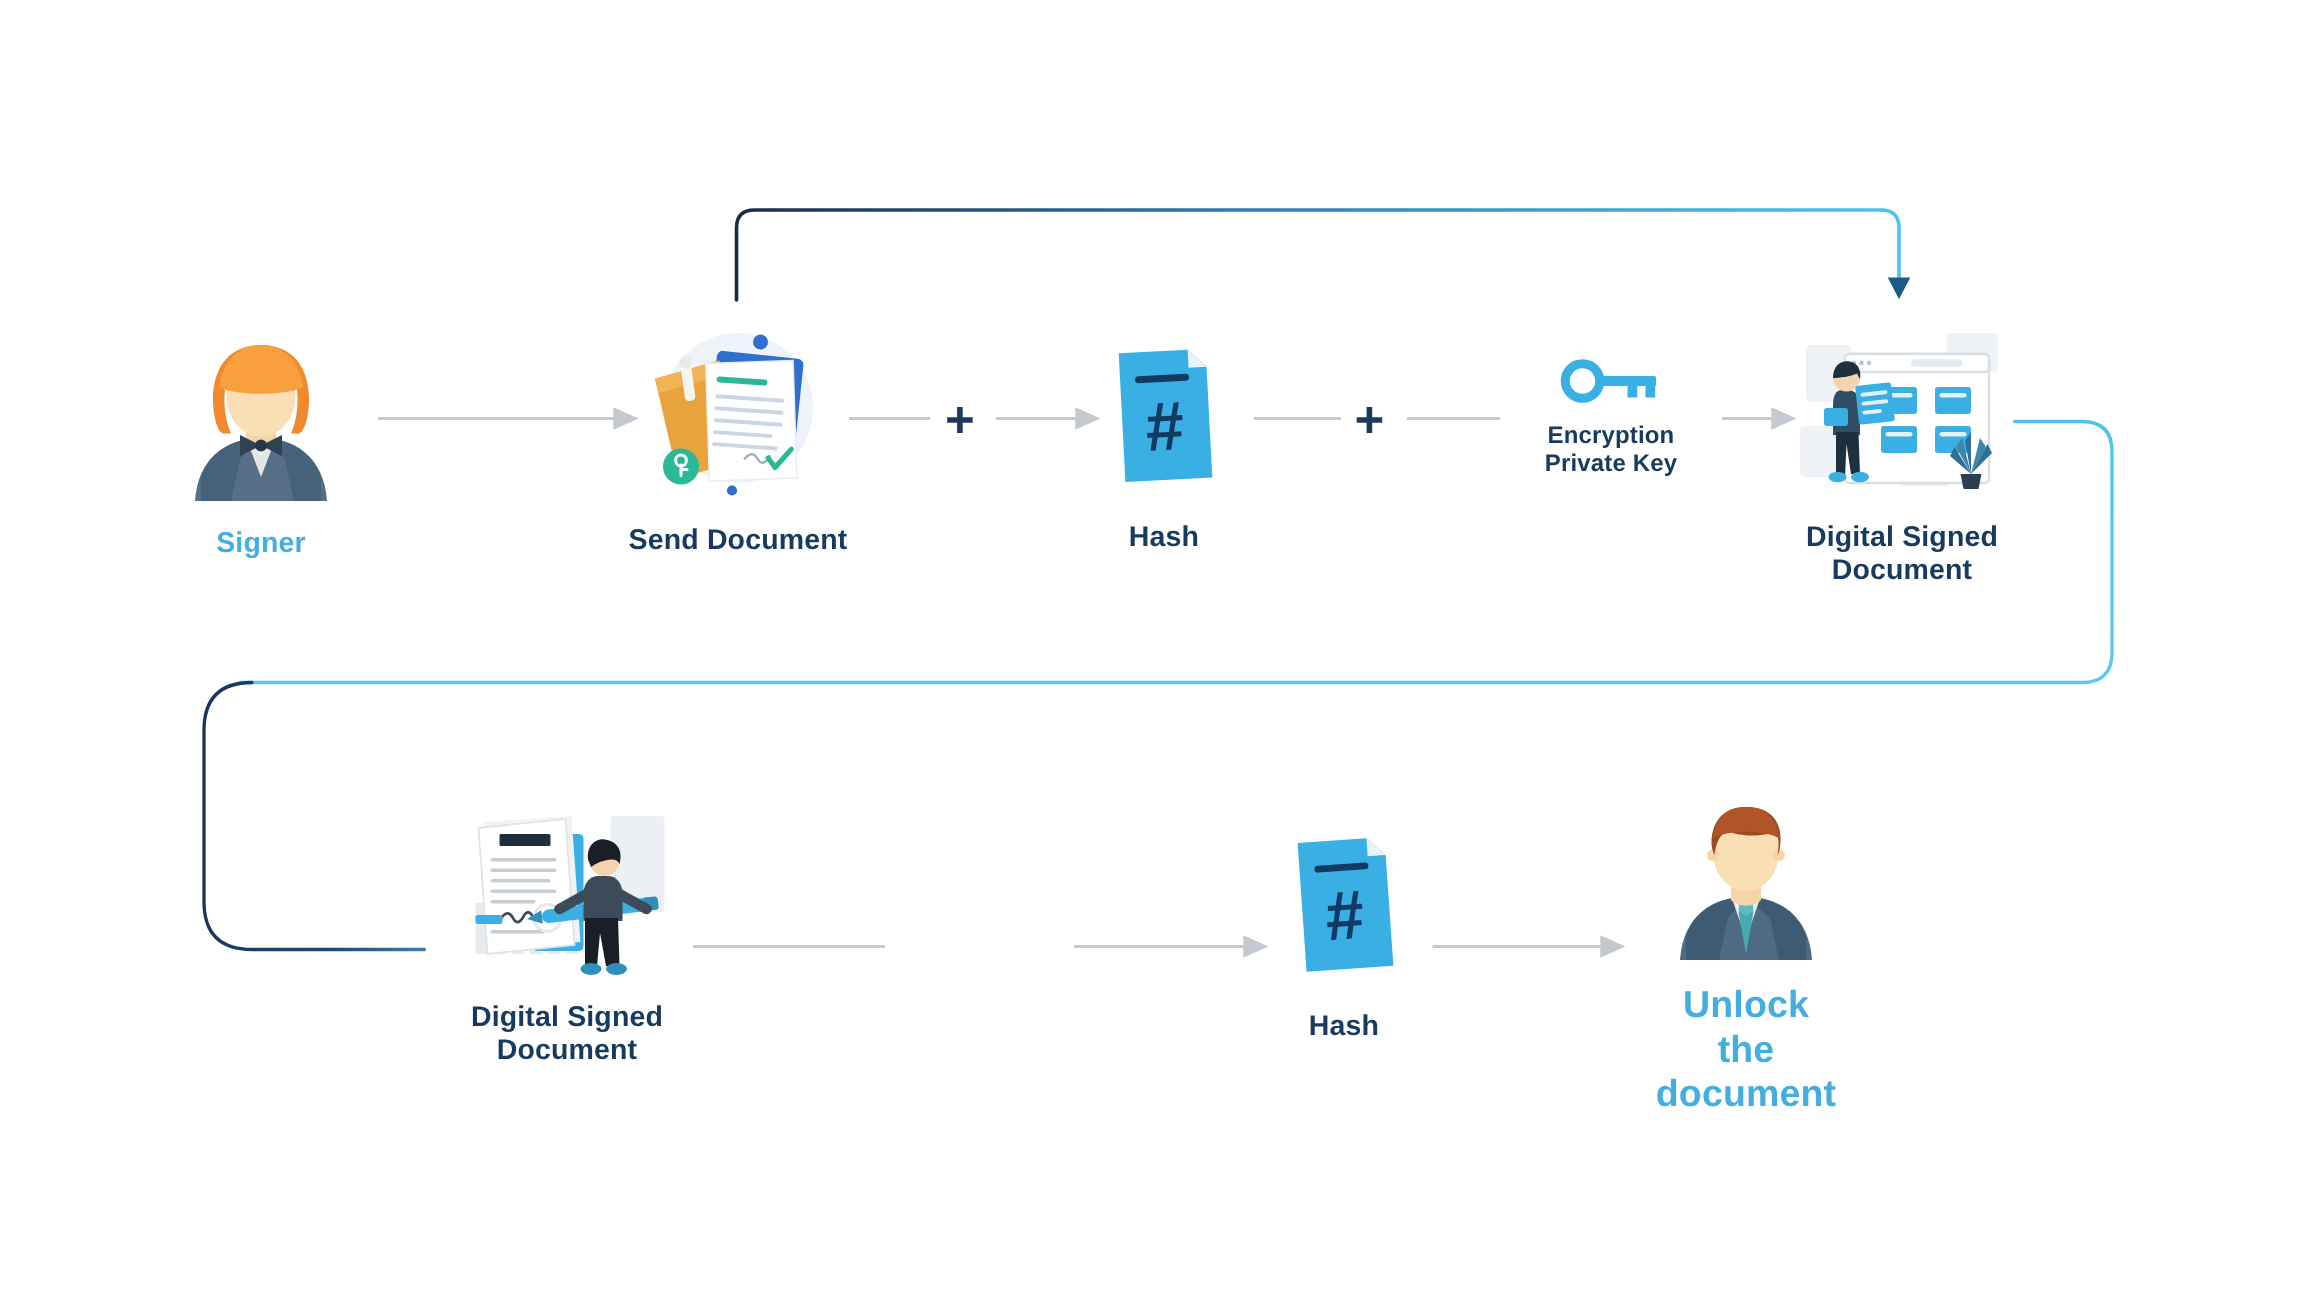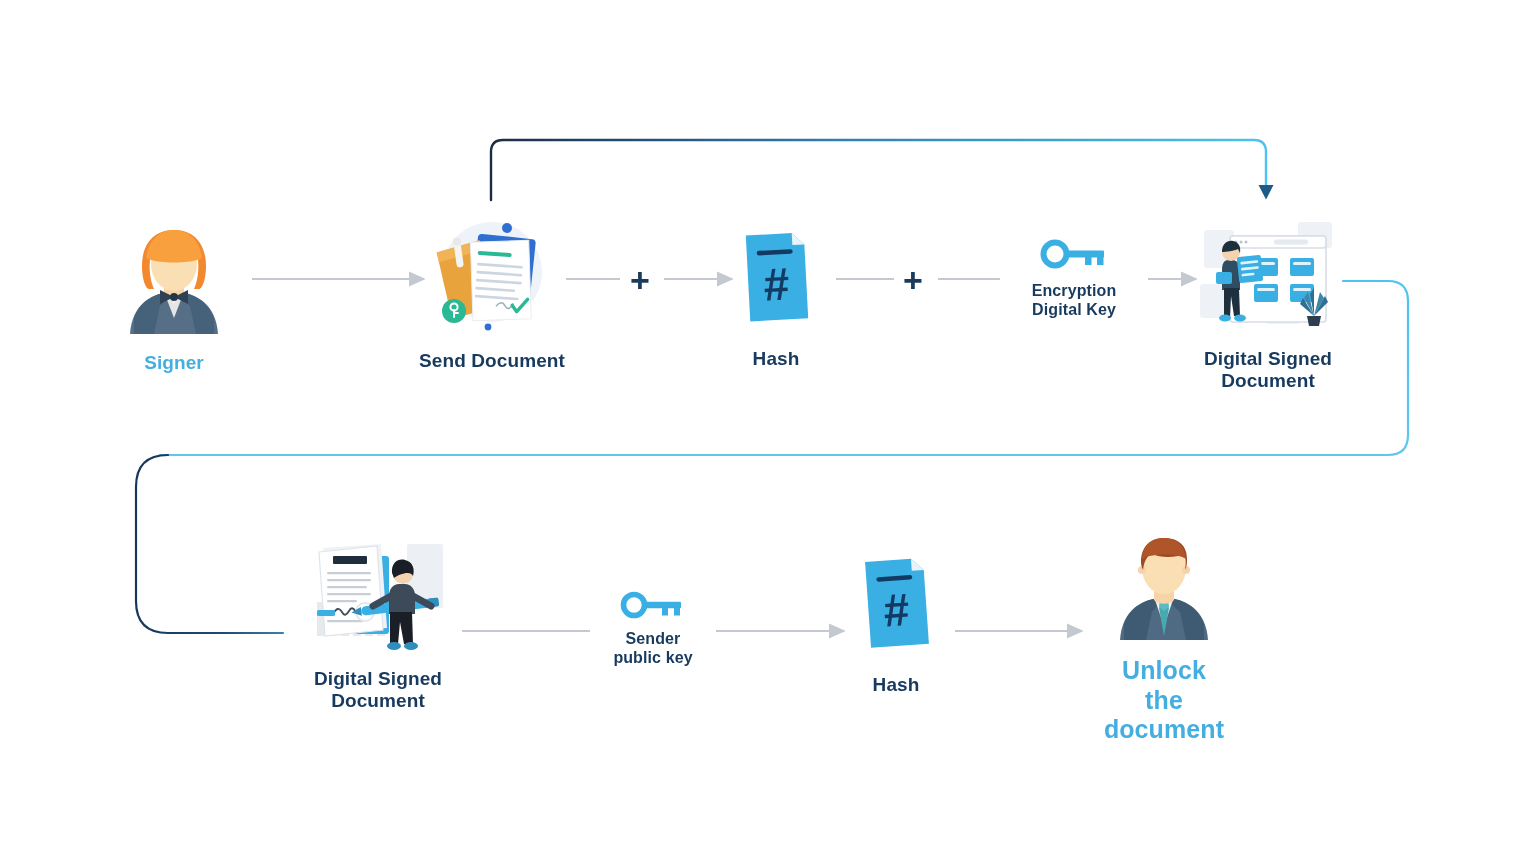--- a/index.html
+++ b/index.html
@@ -199,21 +199,21 @@
   <div class="node" style="left:1000px; top:238px; width:148px;">
     <div class="node-art" style="width:70px; height:32px;">
       <svg viewBox="0 0 70 32" width="70" height="32">
         <circle cx="16" cy="16" r="11.5" fill="none" stroke="#3aafe4" stroke-width="6"></circle>
         <rect x="25" y="12.6" width="40" height="6.8" rx="1" fill="#3aafe4"></rect>
         <rect x="46" y="17" width="6.5" height="10" fill="#3aafe4"></rect>
         <rect x="58" y="17" width="6.5" height="10" fill="#3aafe4"></rect>
       </svg>
     </div>
     <div class="node-label label-dark" style="font-size:16px; margin-top:12px;">Encryption
-Digital Key</div>
+Private Key</div>
   </div>
 
   <div class="node" style="left:1184px; top:216px; width:168px;">
     <div class="node-art" style="width:148px; height:120px;">
       <svg viewBox="0 0 148 120" width="148" height="120">
 
         <rect x="10" y="14" width="30" height="38" rx="3" fill="#eef1f5"></rect>
         <rect x="104" y="6" width="34" height="26" rx="3" fill="#eef1f5"></rect>
         <rect x="6" y="68" width="28" height="34" rx="3" fill="#eef1f5"></rect>
         <rect x="72" y="86" width="34" height="22" rx="3" fill="#eef1f5"></rect>
@@ -312,32 +312,20 @@
         <circle cx="100" cy="44" r="10" fill="#f3d3b0"></circle>
         <path d="M89 43 C88 32 96 28 102 30 C110 32 112 39 110 46 C108 40 96 44 91 48 z" fill="#1a1f27"></path>
         <path d="M88 66 L70 76" stroke="#3c4a5a" stroke-width="7" stroke-linecap="round"></path>
         <path d="M110 66 L128 76" stroke="#3c4a5a" stroke-width="7" stroke-linecap="round"></path>
       </svg>
     </div>
     <div class="node-label label-dark" style="font-size:19px; margin-top:14px;">Digital Signed
 Document</div>
   </div>
 
-  <div class="node" style="left:588px; top:590px; width:130px;">
-    <div class="node-art" style="width:68px; height:30px;">
-      <svg viewBox="0 0 68 30" width="68" height="30">
-        <circle cx="15" cy="15" r="10.5" fill="none" stroke="#3aafe4" stroke-width="5.6"></circle>
-        <rect x="23" y="11.8" width="39" height="6.4" rx="1" fill="#3aafe4"></rect>
-        <rect x="43" y="16" width="6" height="9.5" fill="#3aafe4"></rect>
-        <rect x="55" y="16" width="6" height="9.5" fill="#3aafe4"></rect>
-      </svg>
-    </div>
-    <div class="node-label label-dark" style="font-size:16px; margin-top:10px;">Sender
-public key</div>
-  </div>
 
   <div class="node" style="left:836px; top:554px; width:120px;">
     <div class="node-art" style="width:76px; height:98px;">
       <svg viewBox="0 0 76 98" width="76" height="98">
         <g transform="rotate(-4 38 49)">
           <path d="M10 6 L56 6 L68 18 L68 92 L10 92 z" fill="#3aafe4"></path>
           <path d="M56 6 L68 18 L56 18 z" fill="#e8f4fb"></path>
           <rect x="20" y="22" width="36" height="4.6" rx="2.3" fill="#123a63"></rect>
           <text x="38" y="72" text-anchor="middle" font-family="'Liberation Sans', sans-serif" font-size="46" font-weight="bold" fill="#123a63">#</text>
         </g>

